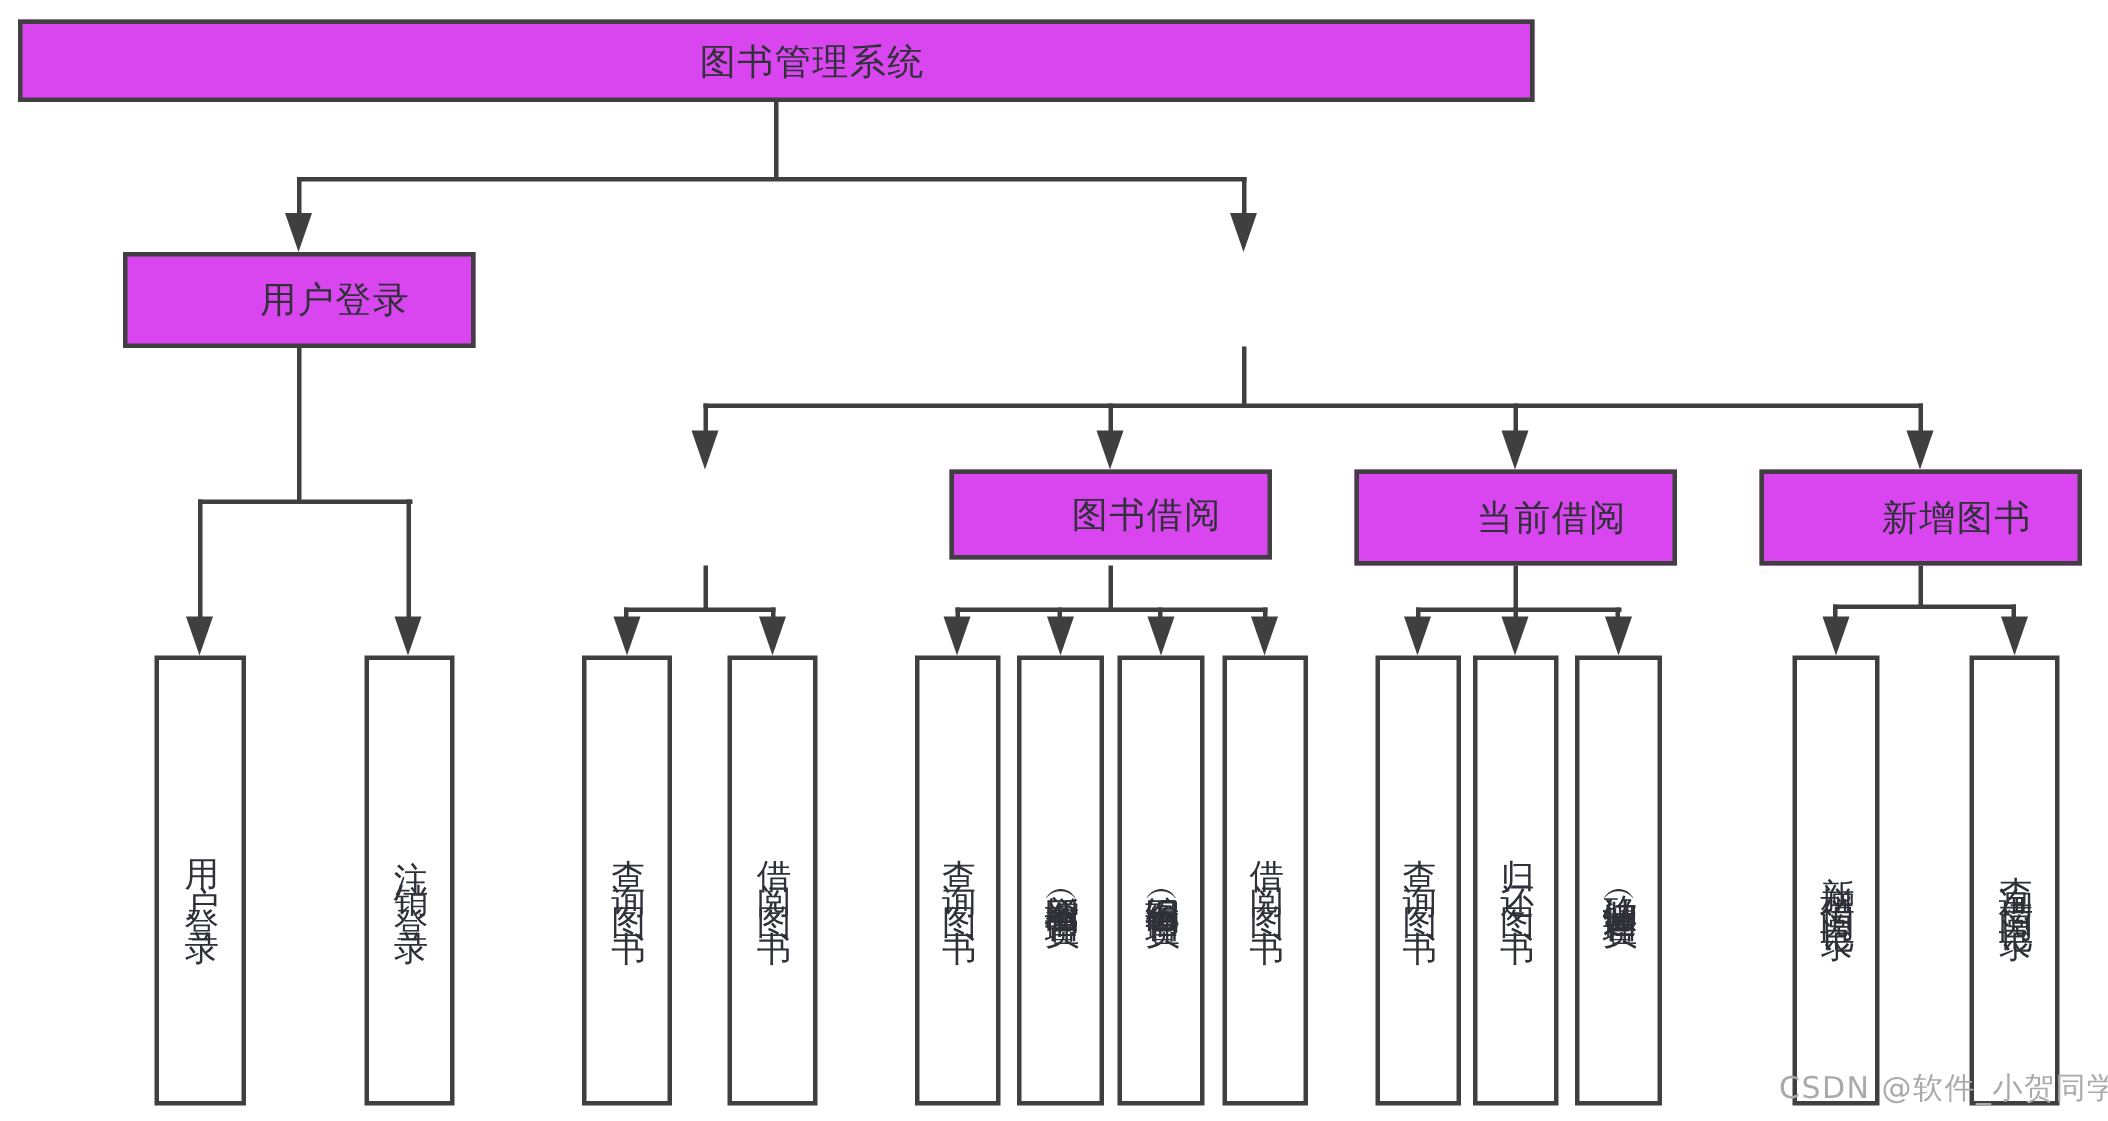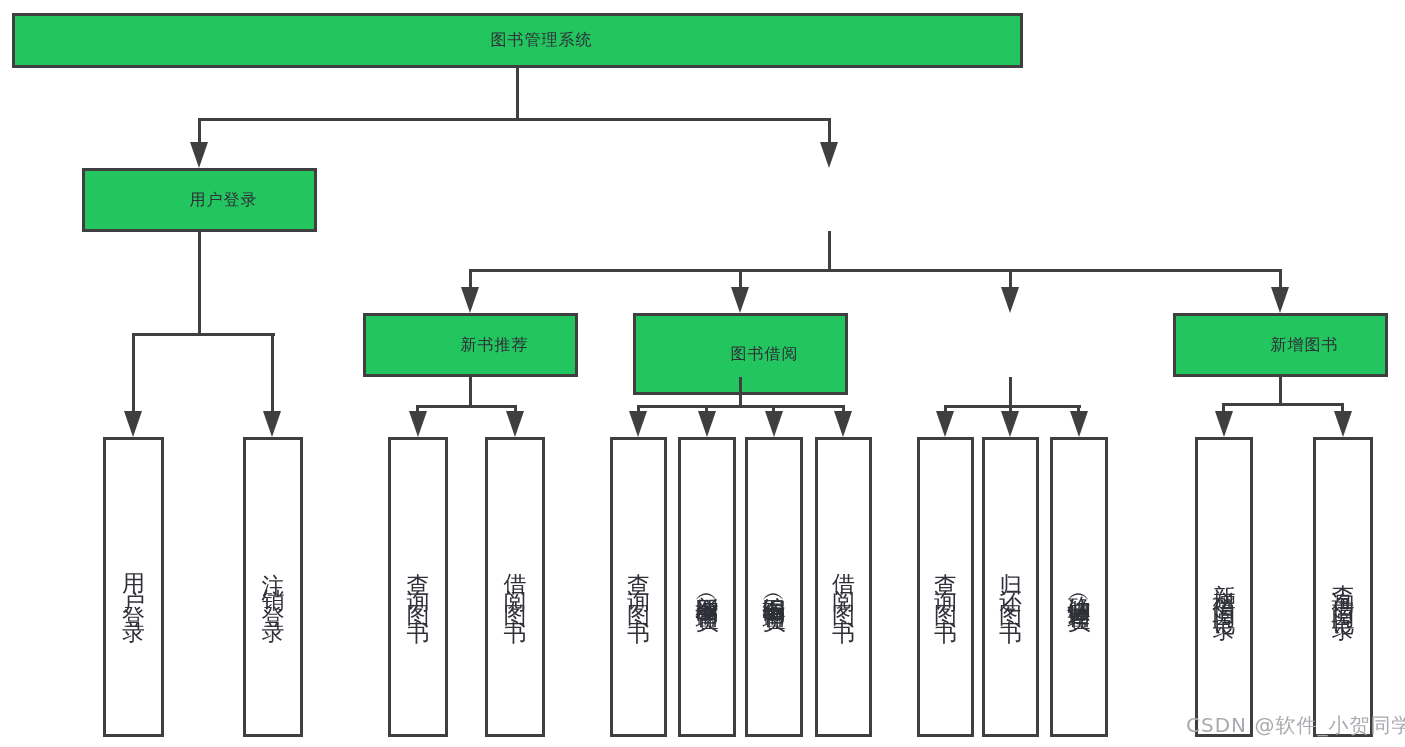--- a/index.html
+++ b/index.html
@@ -17,23 +17,23 @@
   .canvas{
     position:relative;
     width:1405px; height:747px;
     background:var(--bg);
     overflow:hidden;
   }
   
   .hbox{
     position:absolute;
     border:3px solid var(--line);
-    background:#22c55e;
+    background:#d946ef;
     display:flex; align-items:center; justify-content:center;
-    font-size:16px;
+    font-size:24px;
     letter-spacing:1px;
     color:var(--text);
     padding-left:48px;
   }
   
   .vbox{
     position:absolute;
     top:437px; height:300px;
     border:3px solid var(--line);
     background:#fff;
@@ -75,24 +75,24 @@
 </head>
 <body>
 
 <div class="canvas">
 
   <div class="hbox" style="left:12px; top:13px; width:1011px; height:55px;">图书管理系统</div>
 
   <div class="hbox" style="left:82px; top:168px; width:235px; height:64px;">用户登录</div>
 
 
-  <div class="hbox" style="left:363px; top:313px; width:215px; height:64px;">新书推荐</div>
-
-  <div class="hbox" style="left:633px; top:313px; width:215px; height:82px;">图书借阅</div>
-
+
+  <div class="hbox" style="left:633px; top:313px; width:215px; height:60px;">图书借阅</div>
+
+  <div class="hbox" style="left:903px; top:313px; width:215px; height:64px;">当前借阅</div>
 
   <div class="hbox" style="left:1173px; top:313px; width:215px; height:64px;">新增图书</div>
 
   <div class="vbox ls-wide" style="left:103px; width:61px;">
     <span>用户登录</span>
   </div>
 
   <div class="vbox ls-wide" style="left:243px; width:60px;">
     <span>注销登录</span>
   </div>

